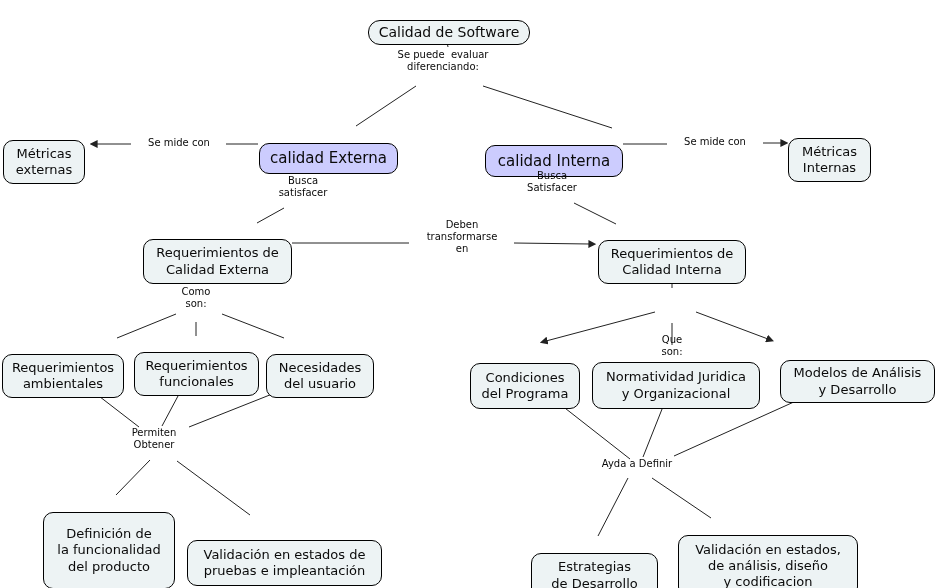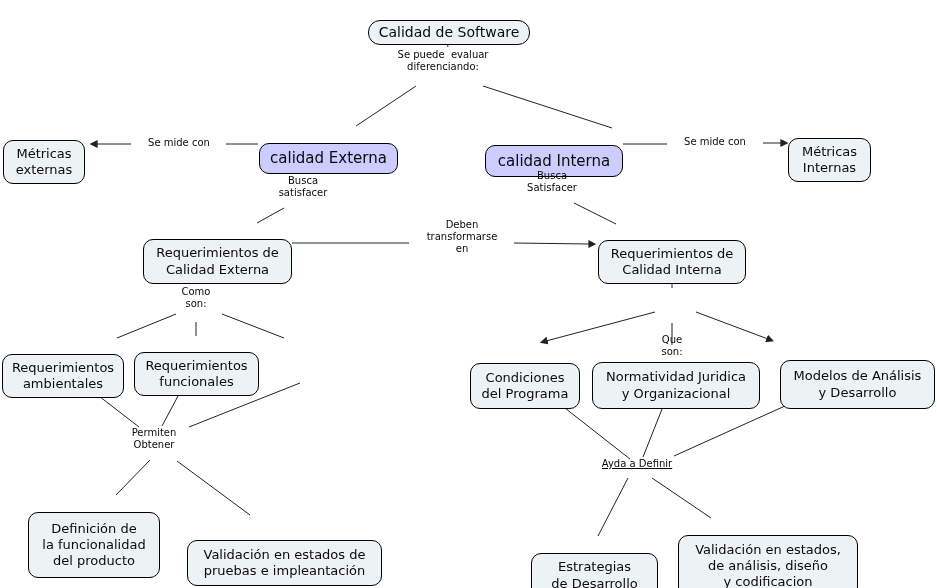--- a/index.html
+++ b/index.html
@@ -97,31 +97,33 @@
 
   <div class="node" style="left:598px;top:224px;width:148px;height:44px;">Requerimientos de
 Calidad Interna</div>
 
   <div class="node" style="left:2px;top:338px;width:122px;height:44px;">Requerimientos
 ambientales</div>
 
   <div class="node" style="left:134px;top:336px;width:125px;height:44px;">Requerimientos
 funcionales</div>
 
+  <div class="node" style="left:266px;top:338px;width:108px;height:44px;">Necesidades
+del usuario</div>
 
   <div class="node" style="left:470px;top:347px;width:110px;height:46px;">Condiciones
 del Programa</div>
 
   <div class="node" style="left:592px;top:346px;width:168px;height:47px;">Normatividad Juridica
 y Organizacional</div>
 
-  <div class="node" style="left:780px;top:344px;width:155px;height:49px;">Modelos de Análisis
+  <div class="node" style="left:780px;top:344px;width:155px;height:43px;">Modelos de Análisis
 y Desarrollo</div>
 
-  <div class="node" style="left:28px;top:496px;width:132px;height:66px;">Definición de
+  <div class="node" style="left:43px;top:496px;width:132px;height:77px;">Definición de
 la funcionalidad
 del producto</div>
 
   <div class="node" style="left:187px;top:524px;width:195px;height:46px;">Validación en estados de
 pruebas e impleantación</div>
 
   <div class="node" style="left:531px;top:537px;width:127px;height:45px;">Estrategias
 de Desarrollo</div>
 
   <div class="node" style="left:678px;top:519px;width:180px;height:62px;">Validación en estados,
@@ -147,15 +149,15 @@
 
   <div class="phrase" style="left:156px;top:286px;width:80px;">Como
 son:</div>
 
   <div class="phrase" style="left:632px;top:290px;width:80px;margin-top:44px;">Que
 son:</div>
 
   <div class="phrase" style="left:104px;top:427px;width:100px;">Permiten
 Obtener</div>
 
-  <div class="phrase" style="left:577px;top:458px;width:120px;text-decoration:underline;">Ayda a Definir</div>
+  <div class="phrase" style="left:577px;top:458px;width:120px;">Ayda a Definir</div>
 
 </div>
 
 </body></html>

